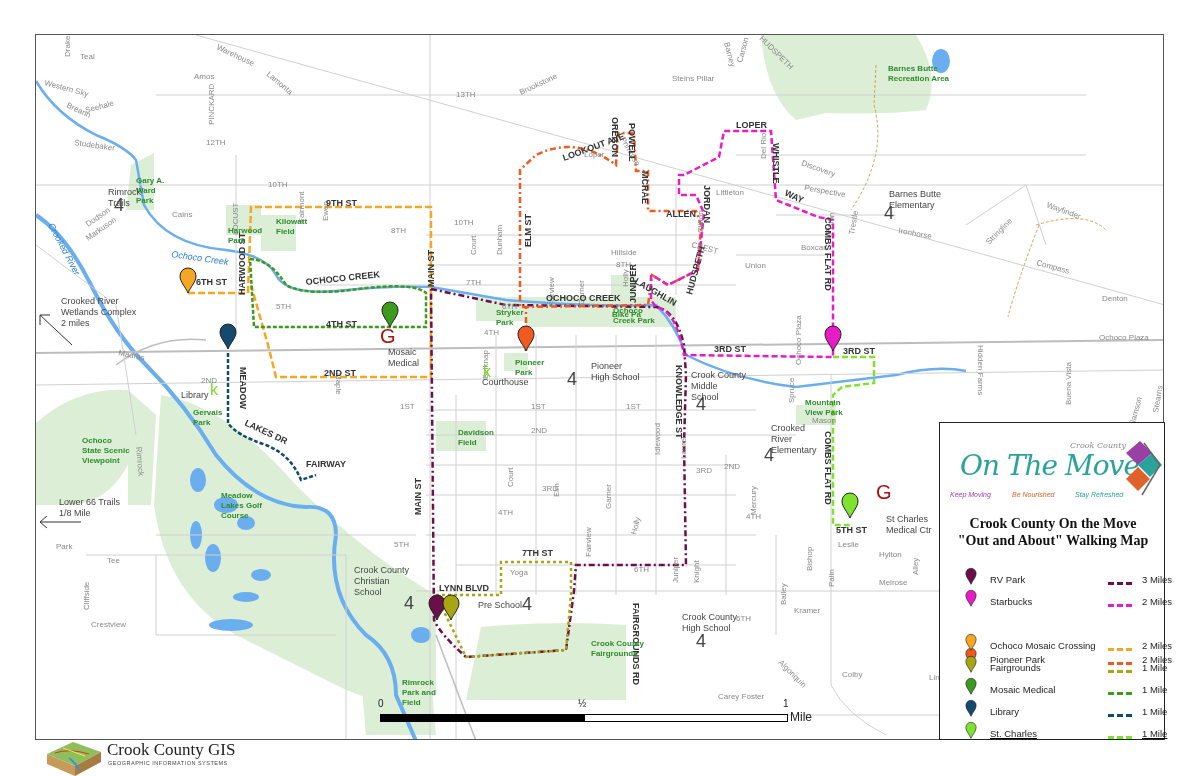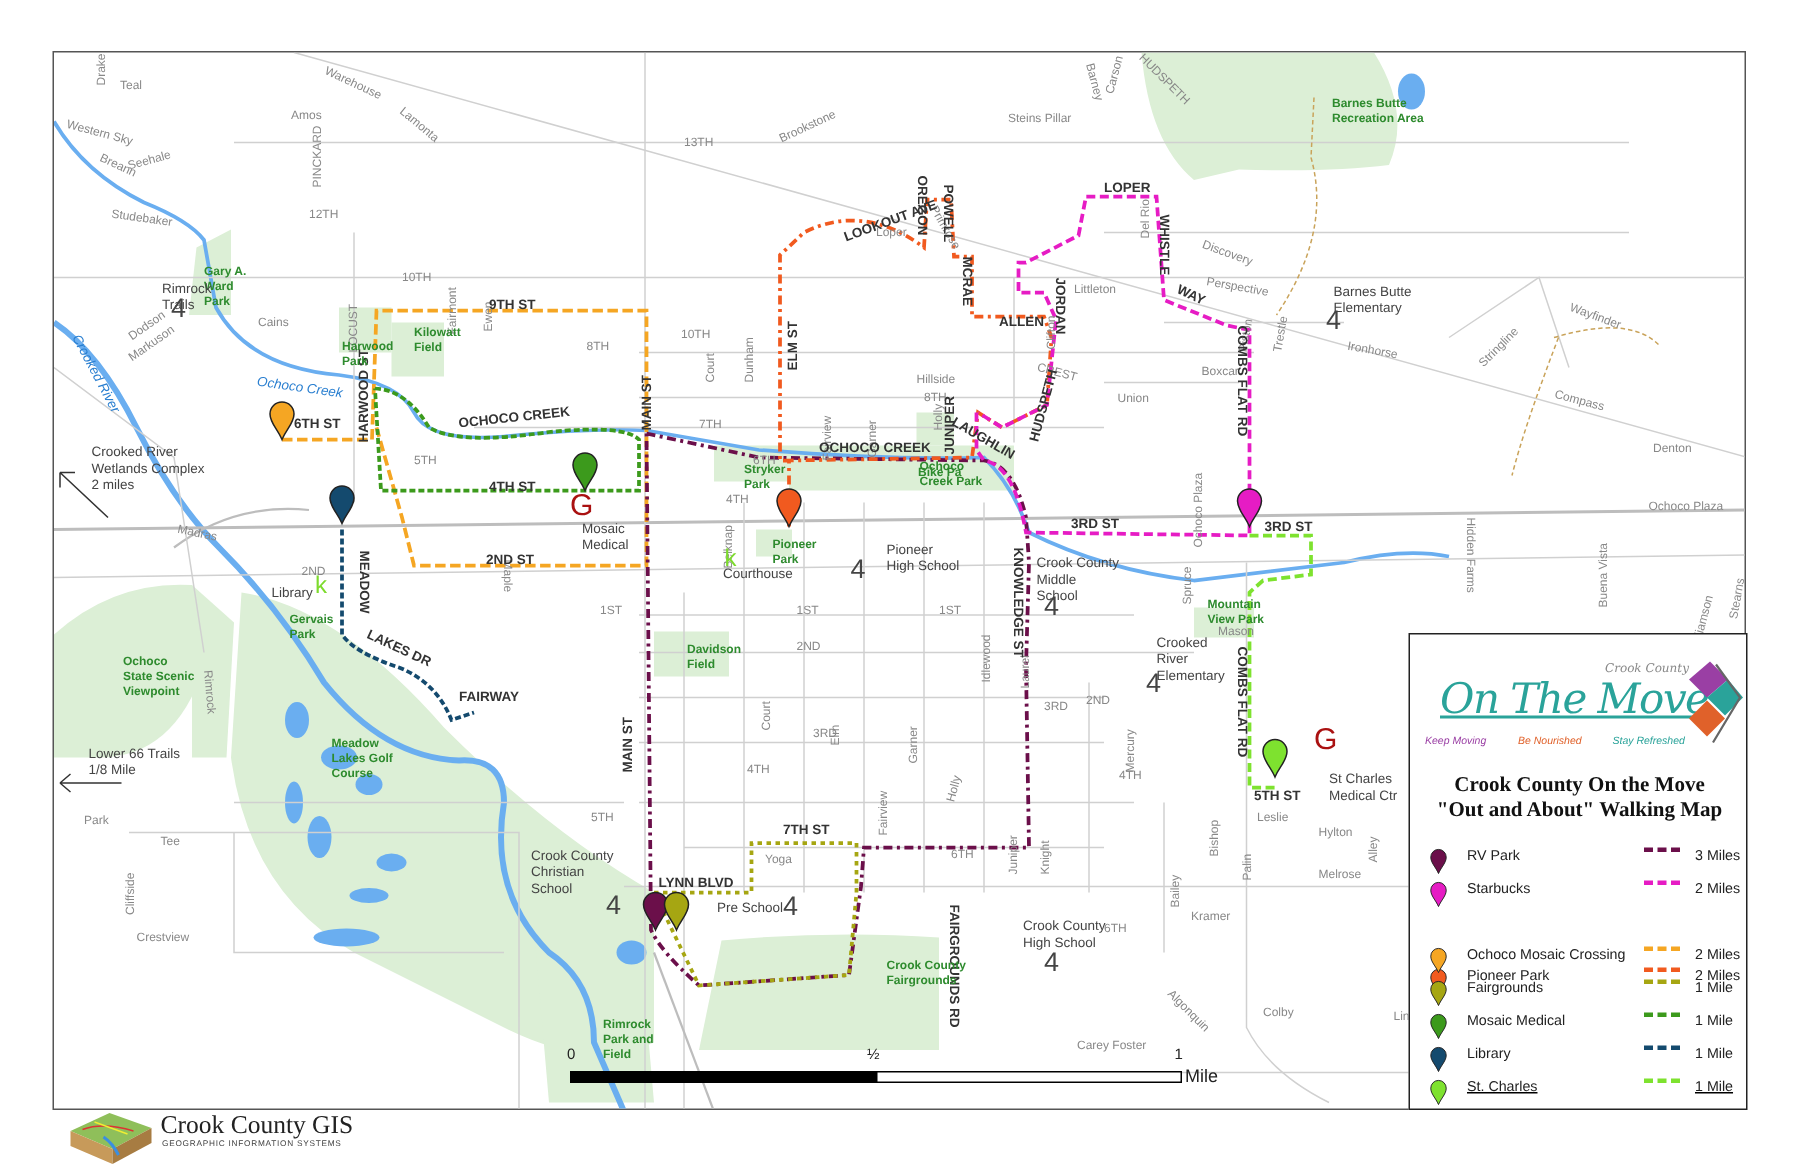--- a/index.html
+++ b/index.html
@@ -10,24 +10,24 @@
   .street-bold{font-family:"Liberation Sans",sans-serif;font-size:9px;font-weight:bold;fill:#333;}
   .park-lbl{font-family:"Liberation Sans",sans-serif;font-size:8px;font-weight:bold;fill:#2e8b2e;}
   .place-lbl{font-family:"Liberation Sans",sans-serif;font-size:9px;fill:#444;}
   .school-num{font-family:"Liberation Sans",sans-serif;font-size:18px;fill:#444;}
   .hosp-g{font-family:"Liberation Sans",sans-serif;font-size:20px;fill:#a11;}
   .lib-k{font-family:"Liberation Sans",sans-serif;font-size:16px;fill:#7ddb2d;}
   
   #legend{position:absolute;left:939px;top:422px;width:226px;height:318px;background:#fff;border:1.5px solid #222;box-sizing:border-box;}
   #logo-otm{position:absolute;left:10px;top:12px;width:210px;height:70px;}
   .otm-cc{position:absolute;left:120px;top:6px;font-family:"DejaVu Serif",serif;font-style:italic;font-size:8px;color:#888;}
-  .otm-title{position:absolute;left:10px;top:14px;font-family:"DejaVu Serif",serif;font-style:italic;font-size:28px;color:#2aa39a;letter-spacing:-1px;text-decoration:underline;}
+  .otm-title{position:absolute;left:10px;top:14px;font-family:"DejaVu Serif",serif;font-style:italic;font-size:28px;color:#2aa39a;letter-spacing:-1px;}
   .otm-tag{position:absolute;top:56px;font-family:Liberation Sans, sans-serif;font-style:italic;font-size:7px;}
   #leg-title{position:absolute;left:0;top:92px;width:226px;text-align:center;font-family:"Liberation Serif",serif;font-weight:bold;font-size:14px;line-height:17px;color:#111;}
-  .leg-row{position:absolute;left:12px;width:214px;height:20px;display:flex;align-items:flex-start;}
+  .leg-row{position:absolute;left:24px;width:214px;height:20px;display:flex;align-items:flex-end;}
   .leg-pin{width:14px;height:18px;margin-right:12px;}
   .leg-name{font-size:9.5px;color:#222;width:118px;}
   .leg-line{width:24px;height:0;border-top:3px dashed;margin-right:10px;}
   .leg-dist{font-size:9.5px;color:#222;}
   
   #gis-logo{position:absolute;left:45px;top:688px;width:200px;height:44px;margin-top:48px;}
   #gis-name{position:absolute;left:62px;top:4px;font-family:"Liberation Serif",serif;font-size:17px;color:#222;font-weight:normal;}
   #gis-sub{position:absolute;left:63px;top:24px;font-size:5.5px;color:#444;letter-spacing:0.5px;}
   #scalebar{position:absolute;left:378px;top:696px;width:440px;height:36px;}
   .sb-lbl{position:absolute;font-size:10px;color:#222;}

